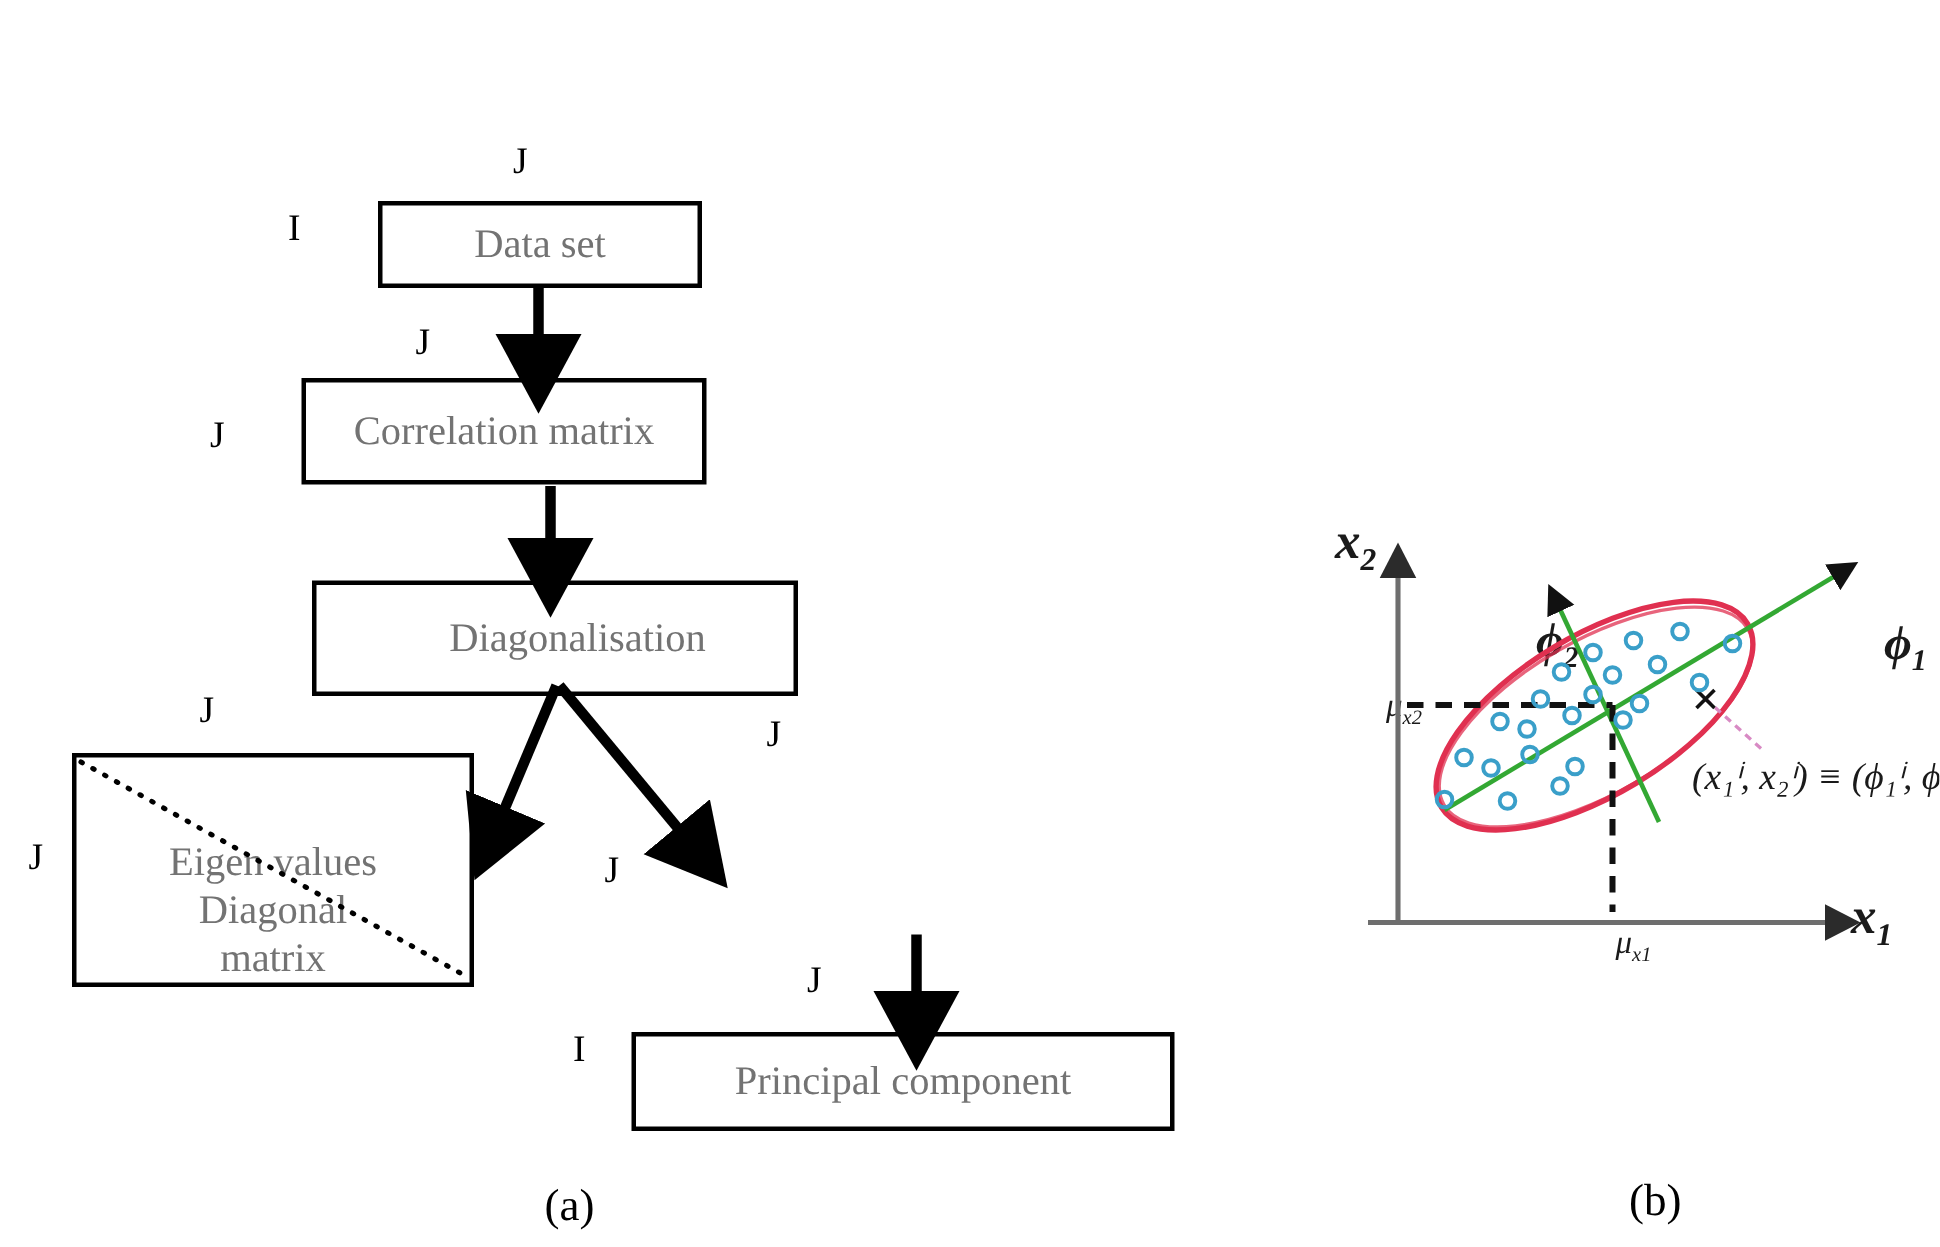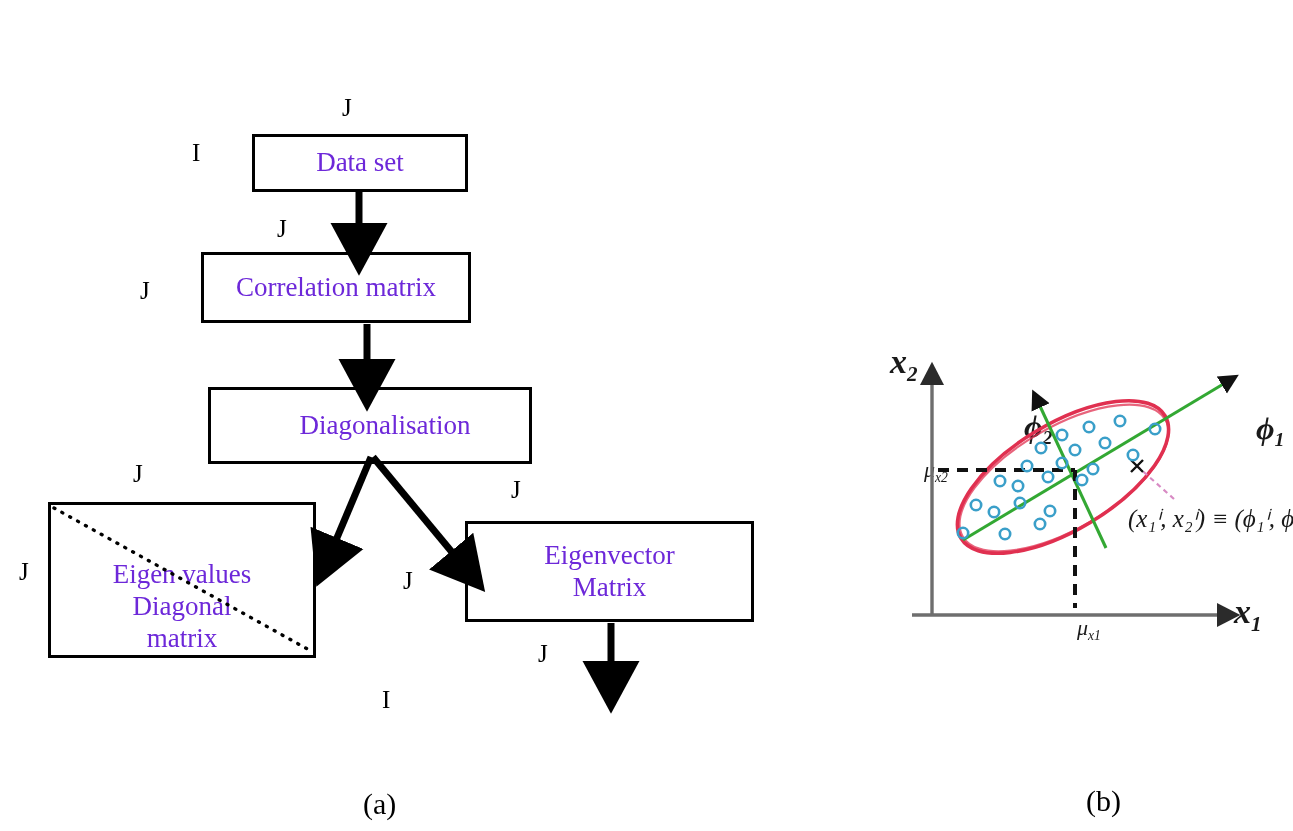--- a/index.html
+++ b/index.html
@@ -26,21 +26,21 @@
     border: 3px solid #000000;
     background: #ffffff;
     box-sizing: border-box;
     display: flex;
     align-items: center;
     justify-content: center;
     text-align: center;
     font-family: "Liberation Serif", serif;
     font-size: 27px;
     line-height: 1.18;
-    color: #6d28d9;
+    color: #737373;
   }
   .fc-box .box-label {
     display: block;
     width: 100%;
     white-space: pre-line;
   }
   .dim-label {
     position: absolute;
     font-family: "Liberation Serif", serif;
     font-size: 25px;
@@ -109,25 +109,24 @@
   <div class="fc-box" style="left:208px; top:387px; width:324px; height:77px;padding-left:30px;">
     <span class="box-label">Diagonalisation</span>
   </div>
 
   <div class="fc-box" style="left:48px; top:502px; width:268px; height:156px;align-items:flex-end;">
     <span class="box-label">Eigen values
 Diagonal
 matrix</span>
   </div>
 
-  <div class="fc-box" style="left:465px; top:521px; width:289px; height:101px;">
-    <span class="box-label">Eigenvector
-Matrix</span>
-  </div>
-
+
+  <div class="fc-box" style="left:421px; top:688px; width:362px; height:66px;">
+    <span class="box-label">Principal component</span>
+  </div>
 
   <div class="dim-label" style="left:342px; top:95px;">J</div>
   <div class="dim-label" style="left:192px; top:140px;">I</div>
 
   <div class="dim-label" style="left:277px; top:216px;">J</div>
   <div class="dim-label" style="left:140px; top:278px;">J</div>
 
   <div class="dim-label" style="left:133px; top:461px;">J</div>
   <div class="dim-label" style="left:19px; top:559px;">J</div>
 

